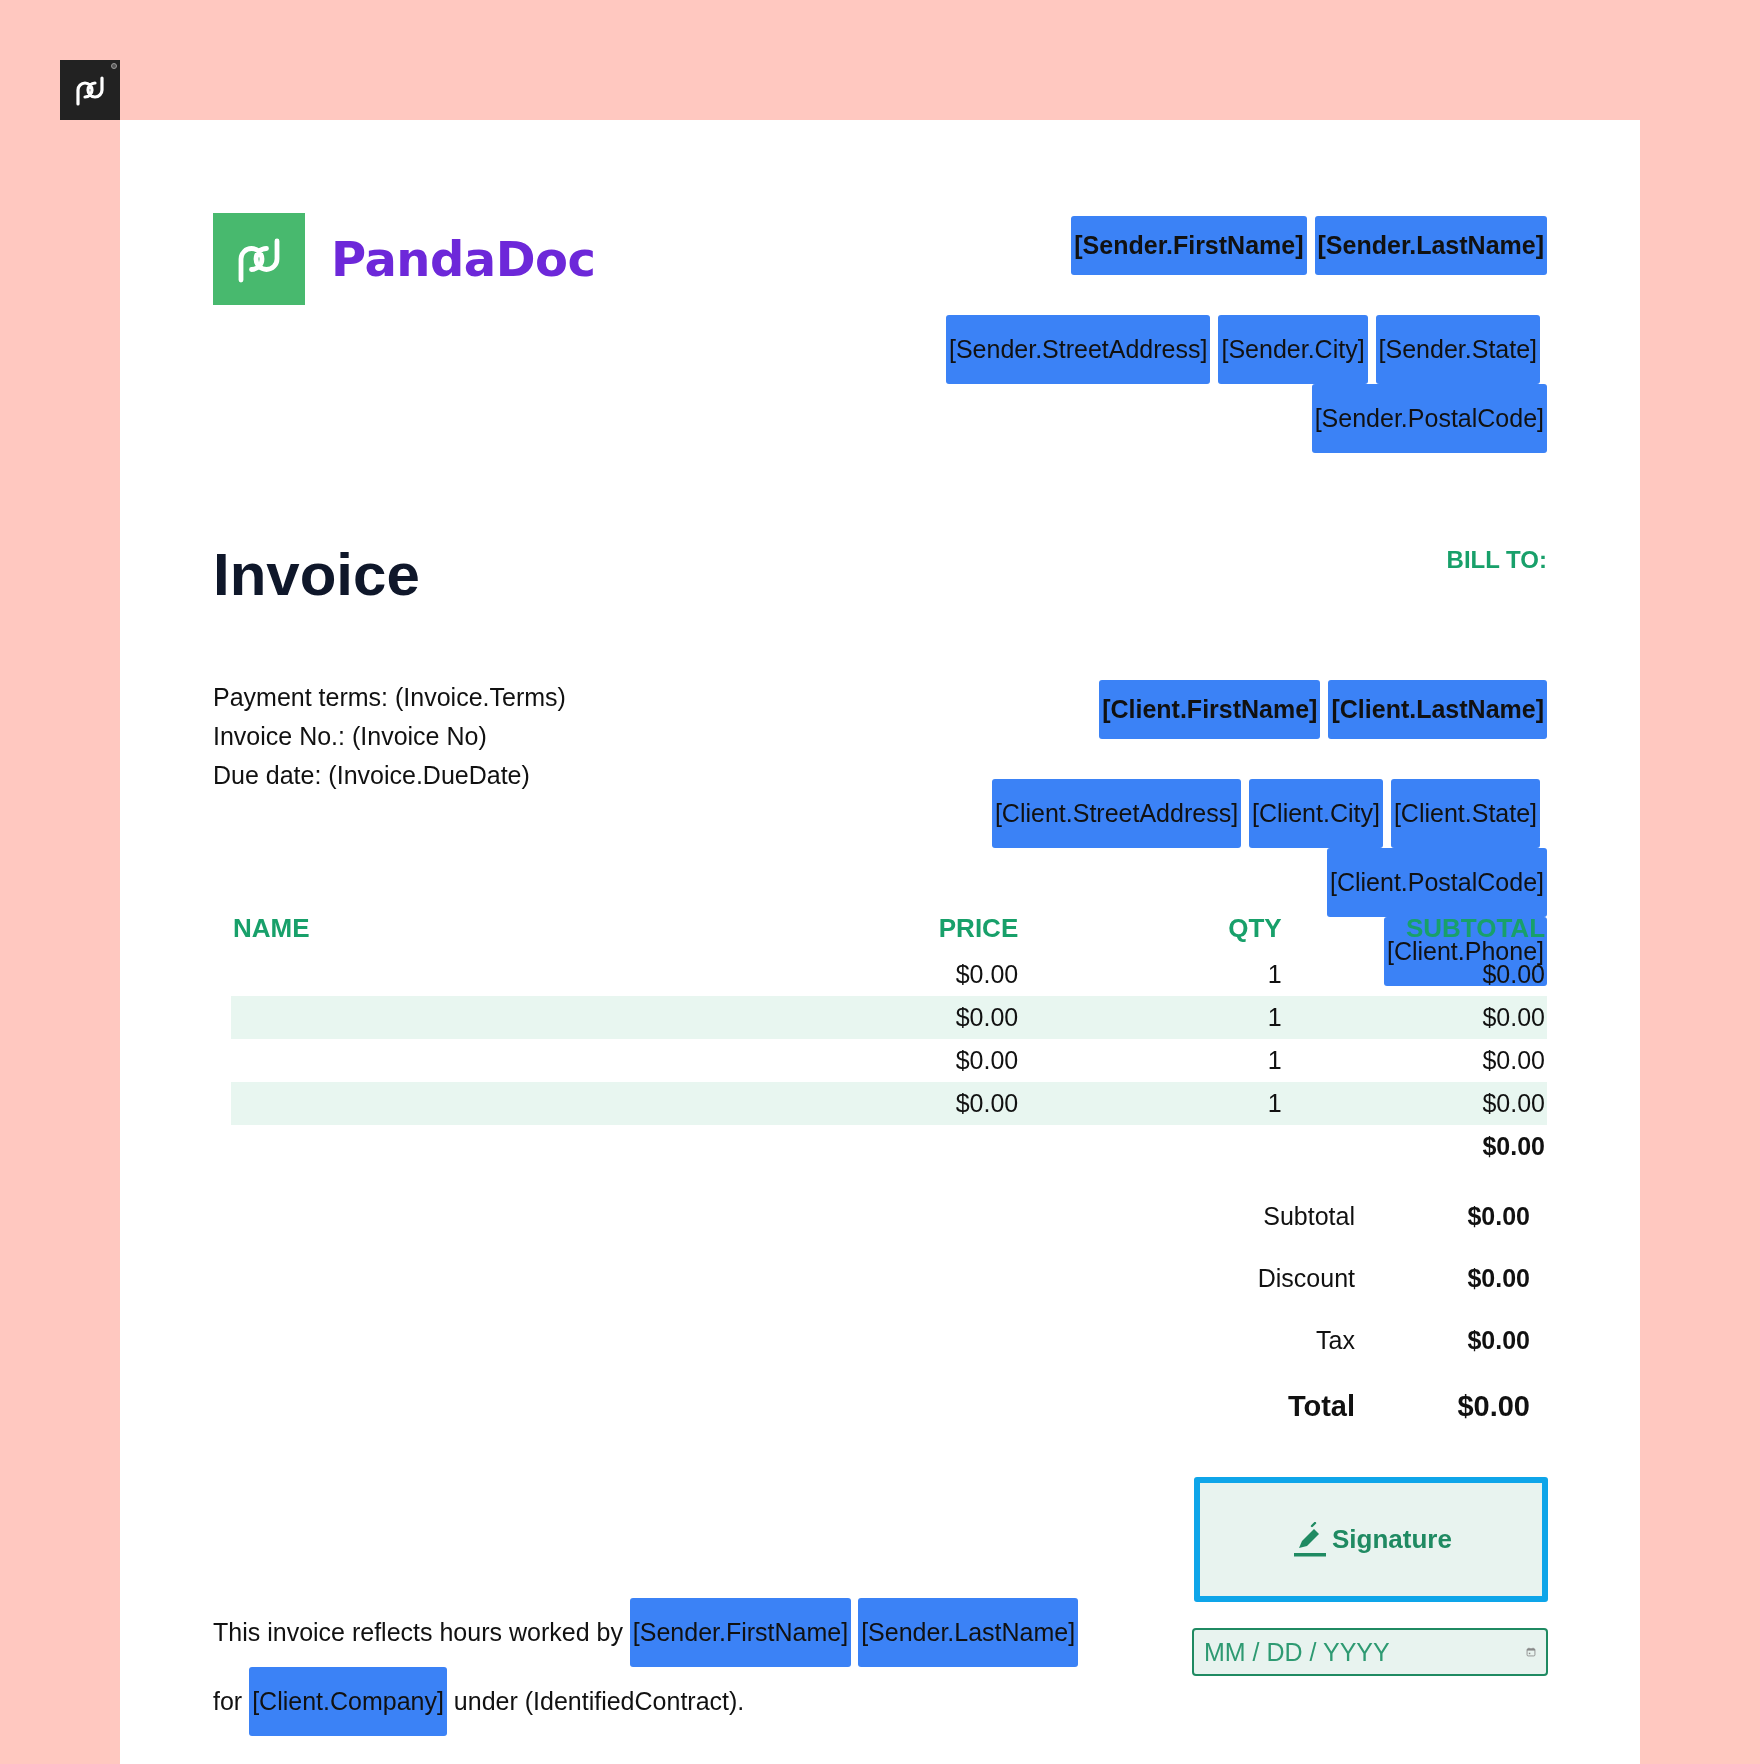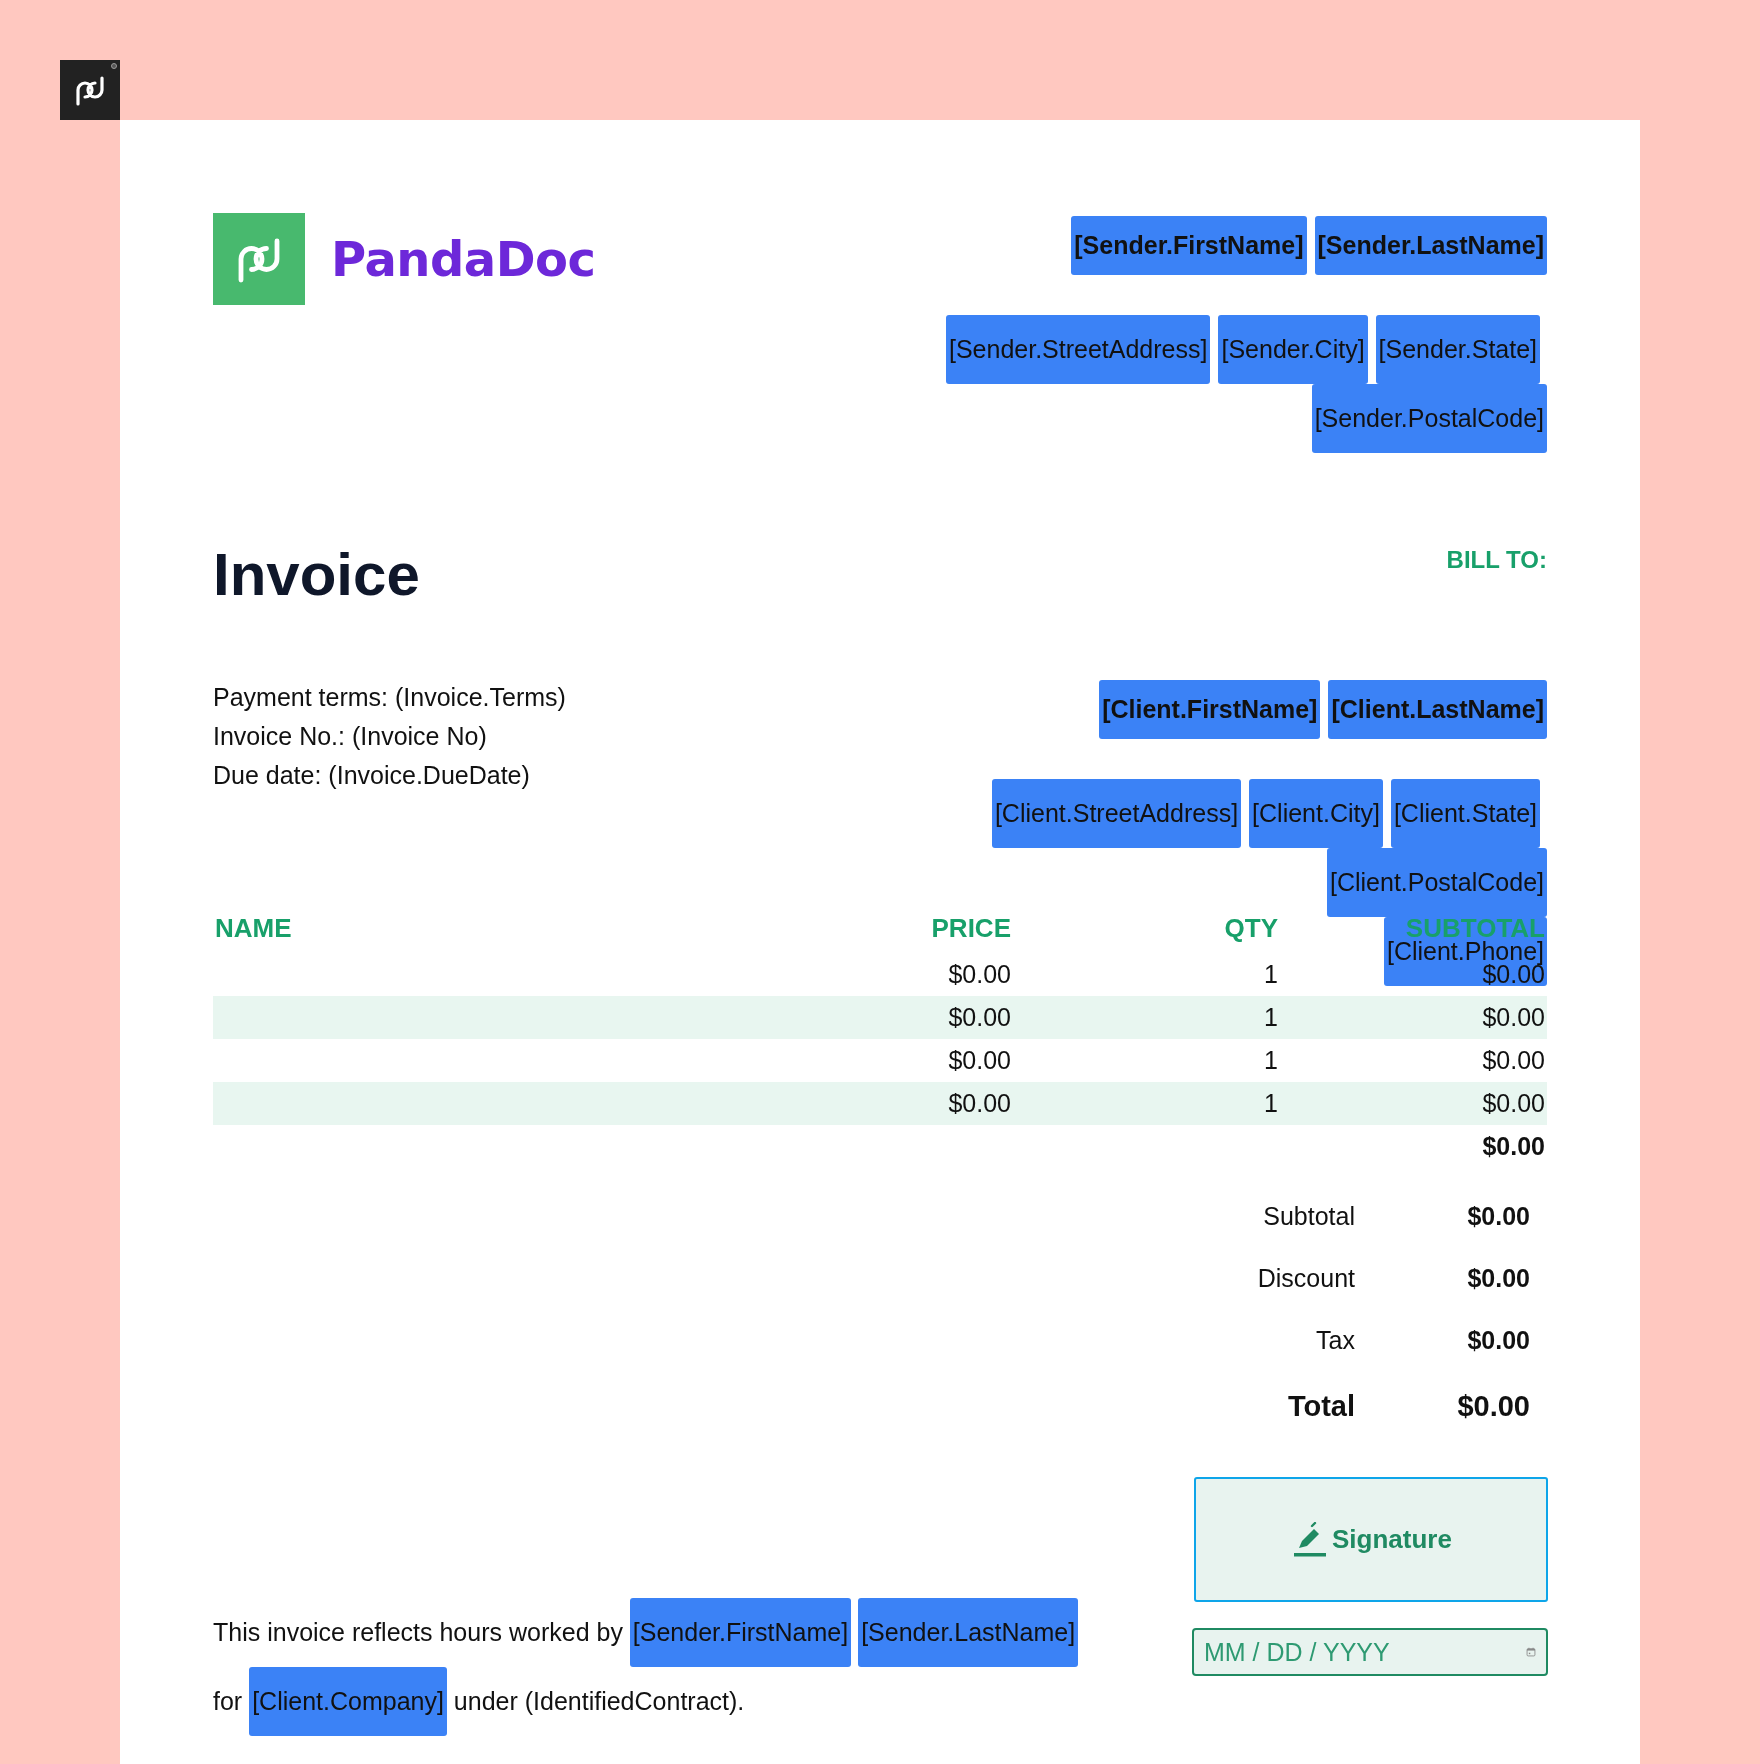--- a/index.html
+++ b/index.html
@@ -45,40 +45,40 @@
     .bill-to {
       position: absolute; right: 93px; top: 426px; color: #18A06A;
       font-weight: 700; font-size: 24px;
     }
     .title {
       position: absolute; left: 93px; top: 420px; font-size: 60px; font-weight: 700;
       color: #0f172a;
     }
     .meta { position: absolute; left: 93px; top: 558px; font-size: 25px; line-height: 39px; }
     .items { position: absolute; left: 93px; top: 783px; width: 1334px; font-size: 25px; }
-    .items .row { display: flex; height: 43px; align-items: center; }
+    .items .row { display: flex; height: 43px; align-items: center; margin-left: 18px; }
     .items .row.alt { background: #E8F6F0; }
     .items .head { color: #18A06A; font-weight: 700; font-size: 26px; height: 50px; }
     .c-name { width: 560px; padding-left: 2px; }
     .c-price { width: 238px; text-align: right; }
     .c-qty { width: 267px; text-align: right; }
     .c-sub { width: 269px; text-align: right; padding-right: 2px; }
     .items .sum-row { font-weight: 700; }
     .totals { position: absolute; left: 1040px; top: 1065px; width: 370px; font-size: 25px; }
     .totals .trow { display: flex; height: 62px; align-items: center; }
     .totals .lbl { width: 195px; text-align: right; }
     .totals .val { flex: 1; text-align: right; font-weight: 700; }
     .totals .trow.grand { font-weight: 700; font-size: 29px; height: 70px; }
     .note {
       position: absolute; left: 93px; top: 1478px; font-size: 25px; line-height: 39px;
       width: 920px;
     }
     .sig-box {
       position: absolute; left: 1074px; top: 1357px; width: 354px; height: 125px;
-      border: 2px solid #0ea5e9; border-radius: 3px; background: #E8F3EF;
+      border: 6px solid #0ea5e9; border-radius: 3px; background: #E8F3EF;
       display: flex; align-items: center; justify-content: center; cursor: pointer;
     }
     .sig-box .lbl { color: #1F8A62; font-weight: 700; font-size: 26px; margin-left: 6px; }
     .date-field {
       position: absolute; left: 1072px; top: 1508px; width: 356px; height: 48px;
       border: 2px solid #1F8A62; border-radius: 4px; background: #E8F3EF;
       display: flex; align-items: center; padding: 0 10px;
     }
     .date-field input {
       border: none; background: transparent; outline: none; flex: 1;

